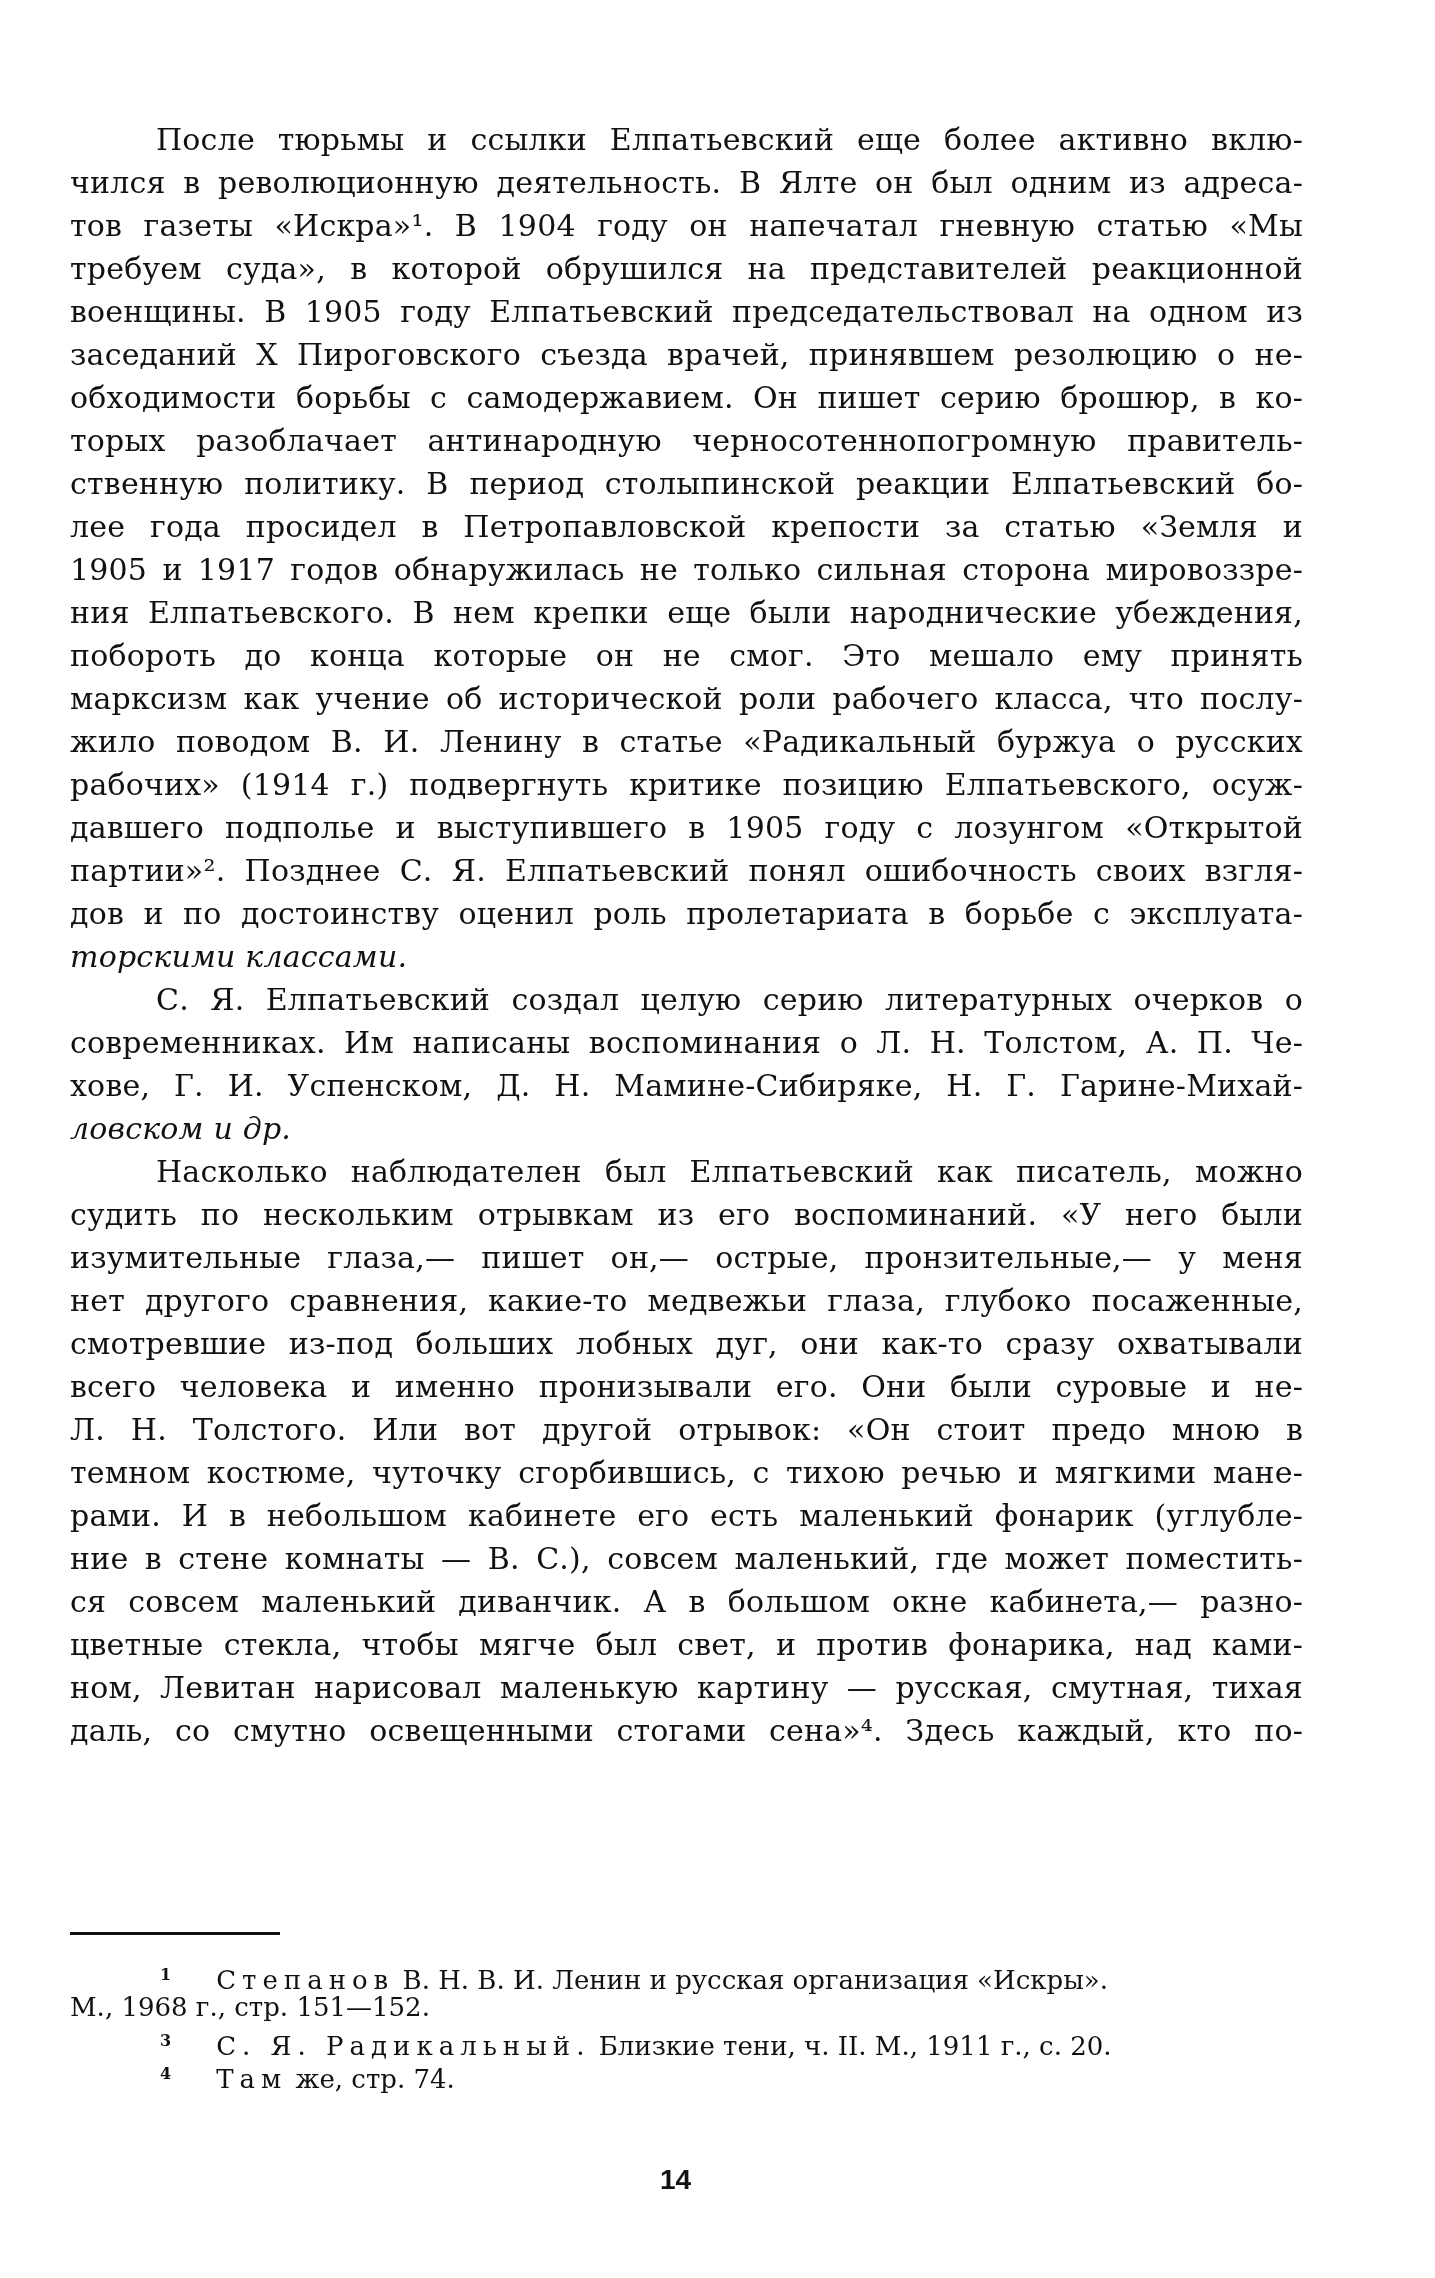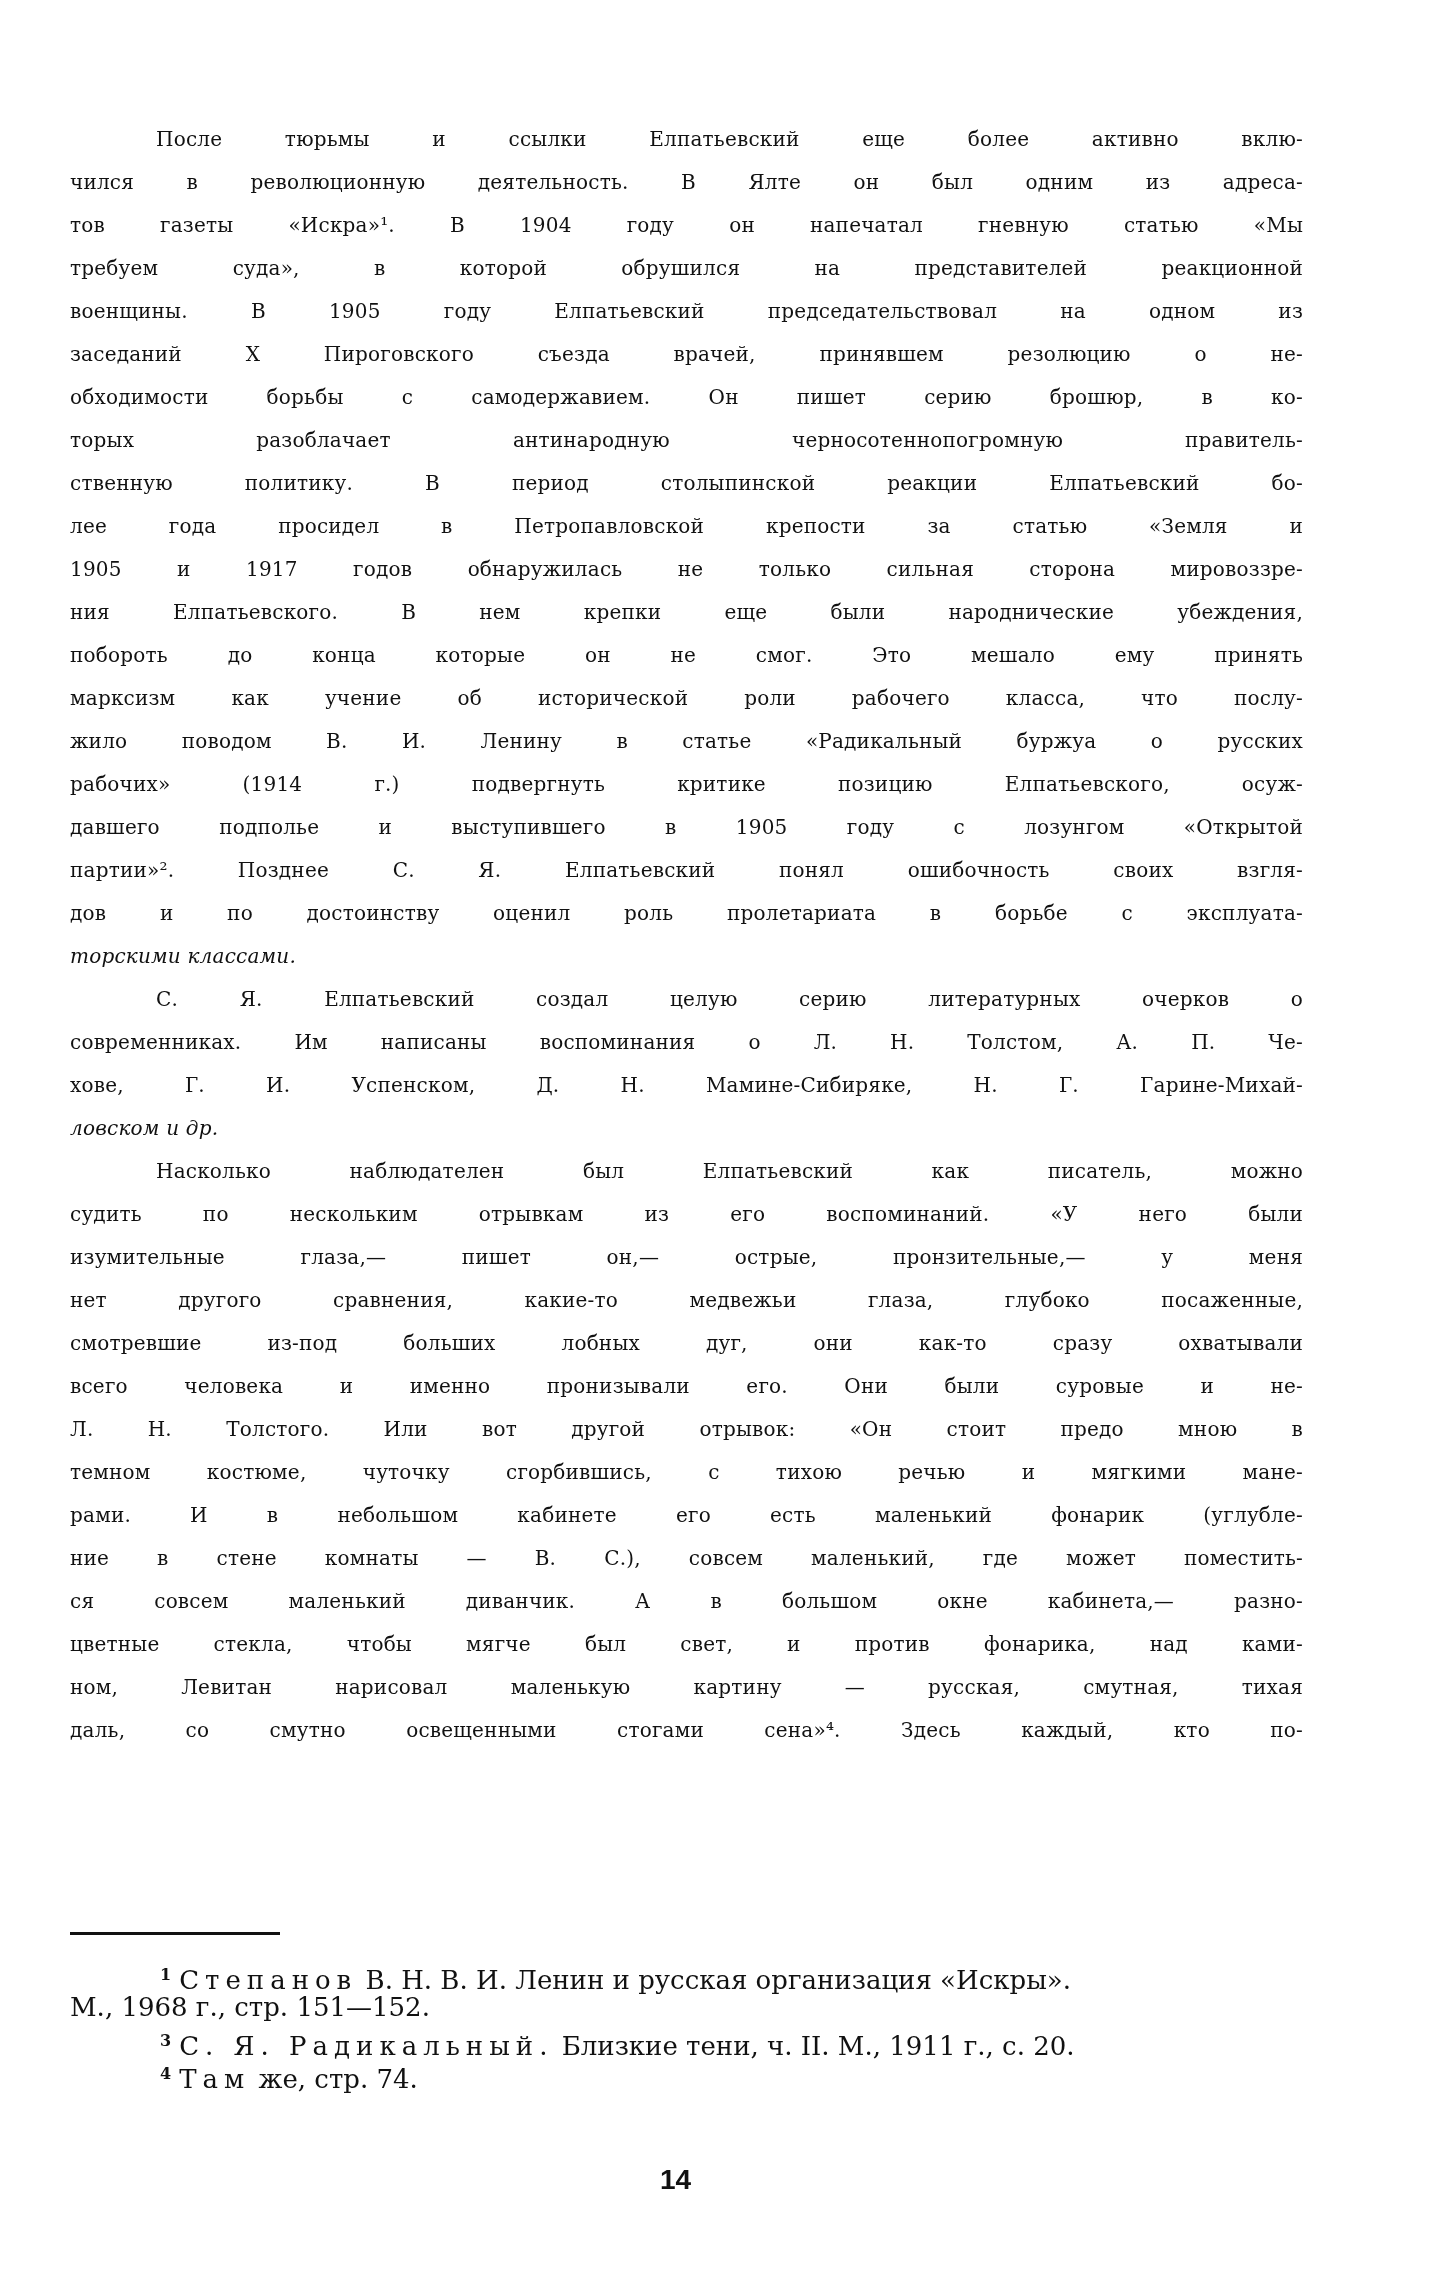--- a/index.html
+++ b/index.html
@@ -18,21 +18,21 @@
     .page {
       position: absolute;
       left: 70px;
       top: 118px;
       width: 1233px;
     }
     .line {
       display: block;
       height: 43px;
       line-height: 43px;
-      font-size: 20px;
+      font-size: 30px;
       white-space: nowrap;
       text-align: justify;
       text-align-last: justify;
       letter-spacing: 0.2px;
     }
     .line.indent {
       padding-left: 86px;
     }
     .line.last {
       text-align-last: left;
@@ -63,20 +63,21 @@
       padding-left: 90px;
     }
     .fn-num {
       font-size: 16px;
       vertical-align: 9px;
       margin-right: 8px;
       font-weight: bold;
     }
     .spaced {
       letter-spacing: 6px;
+      margin-left: 37px;
     }
     .page-number {
       position: absolute;
       left: 660px;
       top: 2164px;
       font-size: 28px;
       font-weight: bold;
       font-family: Liberation Sans, sans-serif;
     }
   </style>

